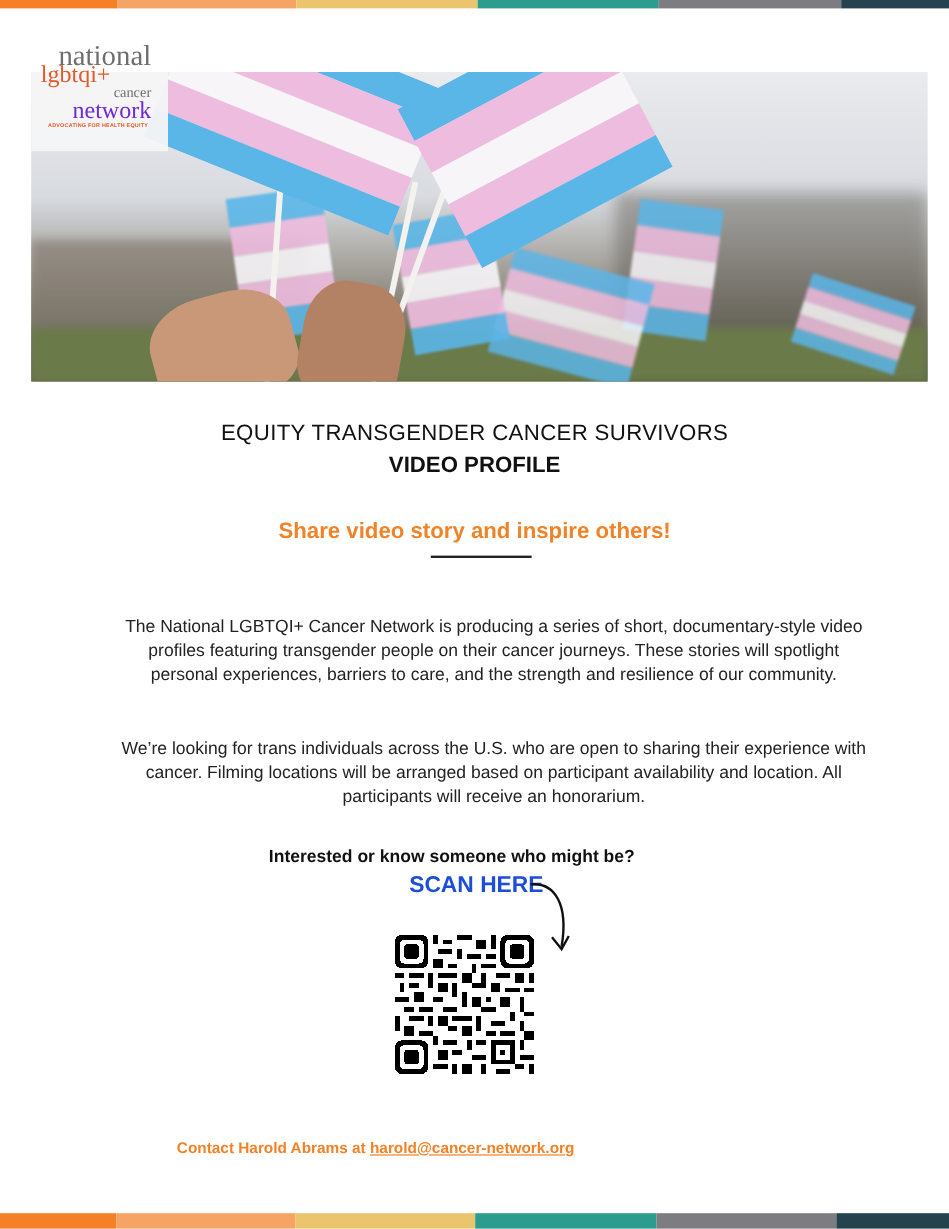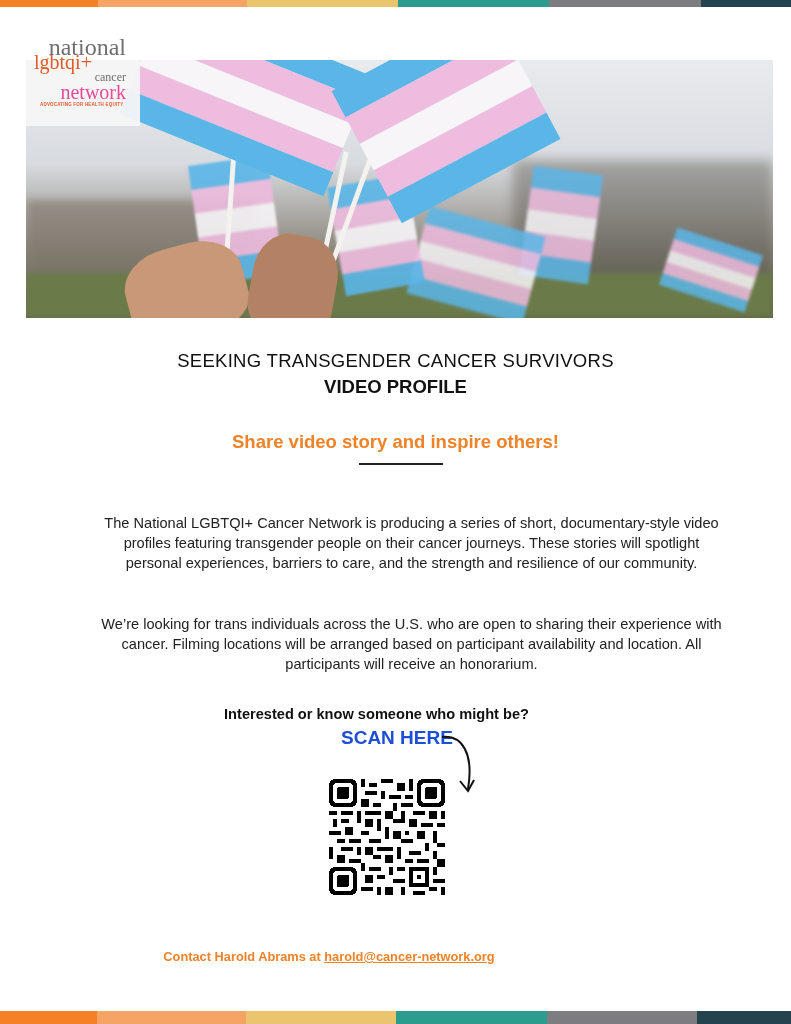--- a/index.html
+++ b/index.html
@@ -22,35 +22,35 @@
   .flag .p { background:#eebcdf; }
   .flag .w { background:#f7f5f8; }
   .stick { position:absolute; width:5px; background:#f4f2ef; }
   .hand { position:absolute; background:#c89878; border-radius:40% 40% 30% 30%; }
   .logo-box { position:absolute; left:26px; top:60px; width:114px; height:66px; background:rgba(245,245,246,.94); }
   .logo { position:absolute; left:30px; top:40px; width:110px; text-align:right;
           font-family:"Liberation Serif", serif; line-height:15px; }
   .logo .l1 { color:#6e6e70; font-size:24px; display:block; text-align:right; padding-right:14px; }
   .logo .l2 { color:#e2592a; font-size:20px; display:block; text-align:left; padding-left:4px; }
   .logo .l3 { color:#6e6e70; font-size:12px; display:block; text-align:right; padding-right:14px; }
-  .logo .l4 { color:#ec4899; font-size:20px; display:block; text-align:right; padding-right:14px; }
+  .logo .l4 { color:#6d28d9; font-size:20px; display:block; text-align:right; padding-right:14px; }
   .logo .tag { font-family:"Liberation Sans", sans-serif; color:#e2592a; font-size:4.5px; font-weight:bold;
           display:block; text-align:left; padding-left:10px; letter-spacing:.2px; margin-top:2px; line-height:6px; }
   .title1 { position:absolute; top:350px; left:0; width:791px; text-align:center; font-size:18.5px; letter-spacing:.3px; color:#111; }
   .title2 { position:absolute; top:376px; left:0; width:791px; text-align:center; font-size:18.5px; font-weight:bold; color:#111; }
   .subtitle { position:absolute; top:431px; left:0; width:791px; text-align:center; font-size:18.5px; font-weight:bold; color:#f08228; }
   .rule { position:absolute; top:463px; left:359px; width:84px; height:2px; background:#222; }
   .para { position:absolute; left:80px; width:631px; text-align:center; font-size:14.6px; line-height:20.2px; color:#222; margin:16px; }
   .p1 { top:497px; }
   .p2 { top:598px; }
   .interest { position:absolute; top:706px; left:0; width:753px; text-align:center; font-size:14.6px; font-weight:bold; color:#111; }
   .scan { position:absolute; top:727px; left:341px; font-size:19px; font-weight:bold; color:#1d4ed8; }
   .arrow { position:absolute; left:440px; top:731px; width:40px; height:64px; }
   .qr { position:absolute; left:329px; top:779px; width:116px; height:116px; }
-  .contact { position:absolute; top:949px; left:16px; width:626px; text-align:center; font-size:12.8px; font-weight:bold; color:#f08228; }
+  .contact { position:absolute; top:949px; left:0; width:626px; text-align:center; font-size:12.8px; font-weight:bold; color:#f08228; }
   .contact a { color:#f08228; text-decoration:underline; }
 </style>
 </head>
 <body>
 
 <div class="stripe top">
   <span style="width:98px;background:#f58025"></span>
   <span style="width:149px;background:#f5a466"></span>
   <span style="width:151px;background:#ebc56e"></span>
   <span style="width:151px;background:#2b9c8d"></span>
@@ -124,21 +124,21 @@
 
 <div class="logo-box"></div>
 <div class="logo">
   <span class="l1">national</span>
   <span class="l2">lgbtqi+</span>
   <span class="l3">cancer</span>
   <span class="l4">network</span>
   <span class="tag">ADVOCATING FOR HEALTH EQUITY</span>
 </div>
 
-<div class="title1">SEEKING TRANSGENDER CANCER SURVIVORS</div>
+<div class="title1">EQUITY TRANSGENDER CANCER SURVIVORS</div>
 <div class="title2">VIDEO PROFILE</div>
 <div class="subtitle">Share video story and inspire others!</div>
 <div class="rule"></div>
 
 <p class="para p1">The National LGBTQI+ Cancer Network is producing a series of short, documentary-style video profiles featuring transgender people on their cancer journeys. These stories will spotlight personal experiences, barriers to care, and the strength and resilience of our community.</p>
 <p class="para p2">We’re looking for trans individuals across the U.S. who are open to sharing their experience with cancer. Filming locations will be arranged based on participant availability and location. All participants will receive an honorarium.</p>
 
 <div class="interest">Interested or know someone who might be?</div>
 <div class="scan">SCAN HERE</div>
 <svg class="arrow" viewBox="0 0 40 64">

